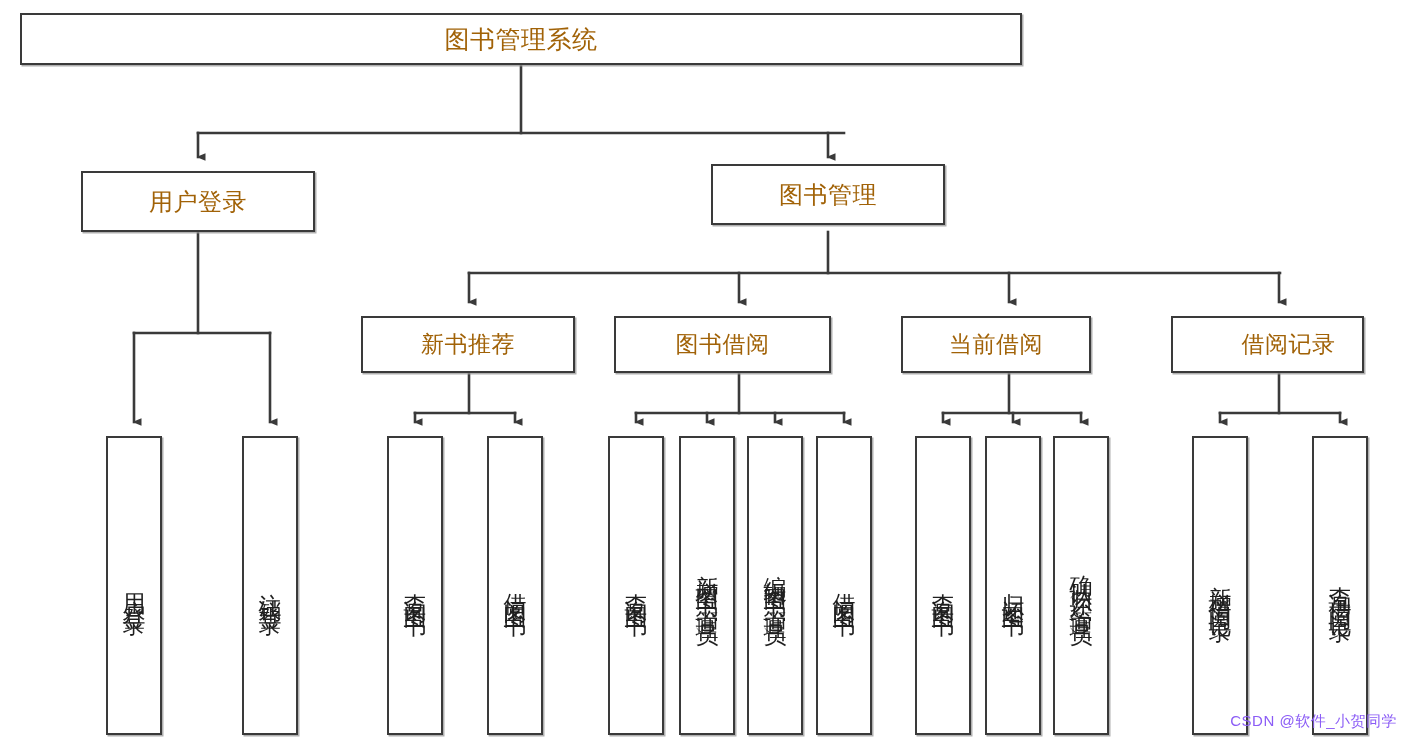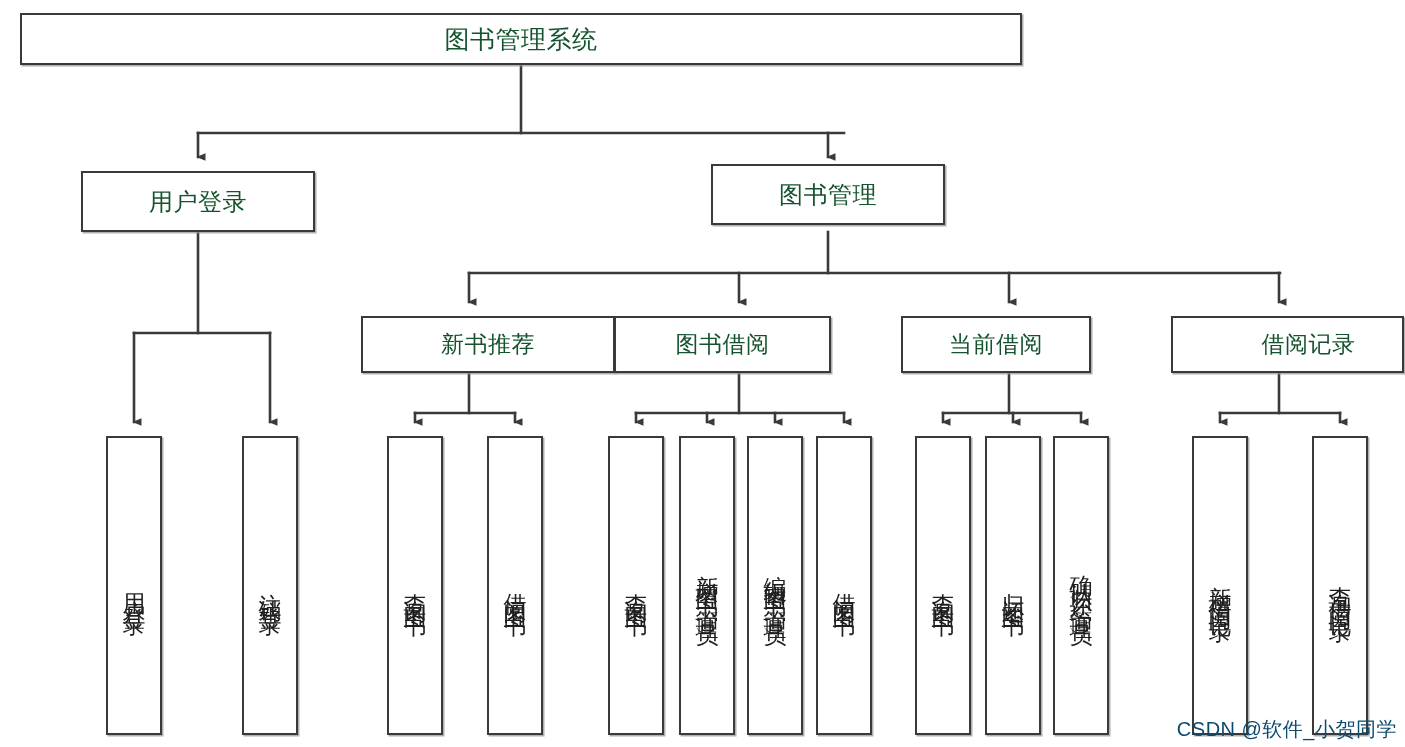--- a/index.html
+++ b/index.html
@@ -15,21 +15,21 @@
   .node-box{
     position:absolute;
     box-sizing:border-box;
     background:#ffffff;
     border:2px solid #3a3a3a;
     box-shadow:1.5px 1.5px 0 0 rgba(150,150,150,.75);
   }
   .node-label-h{
     width:100%;height:100%;
     display:flex;align-items:center;justify-content:center;
-    color:#14532d;
+    color:#a16207;
     letter-spacing:.5px;
     white-space:nowrap;
   }
   .node-label-v{
     width:100%;height:100%;
     display:flex;align-items:center;justify-content:center;
     color:#1f1f1f;
     writing-mode:vertical-rl;
     text-orientation:upright;
     letter-spacing:7px;
@@ -37,23 +37,23 @@
     padding-top:6px;
     box-sizing:border-box;
   }
   .lvl-root .node-label-h{font-size:25px;}
   .lvl-2 .node-label-h{font-size:24px;}
   .lvl-3 .node-label-h{font-size:23px;}
   .leaf .node-label-v{font-size:23px;}
 
   #watermark{
     position:absolute;
-    right:8px;bottom:4px;
-    font-size:20px;
-    color:#0c4a6e;
+    right:8px;bottom:16px;
+    font-size:15px;
+    color:#8b5cf6;
     white-space:nowrap;
     letter-spacing:.5px;
   }
 </style>
 </head>
 <body>
 
 <svg id="diagram" viewBox="0 0 1405 747" xmlns="http://www.w3.org/2000/svg">
   <defs>
     <marker id="arrow" viewBox="0 0 12 12" refX="6" refY="10" markerWidth="9" markerHeight="9" orient="auto-start-reverse" markerUnits="userSpaceOnUse">
@@ -109,30 +109,30 @@
   <div class="node-label-h">图书管理系统</div>
 </div>
 
 <div class="node-box lvl-2" style="left: 81px; top: 171px; width: 234px; height: 61px;">
   <div class="node-label-h">用户登录</div>
 </div>
 <div class="node-box lvl-2" style="left: 711px; top: 164px; width: 234px; height: 61px;">
   <div class="node-label-h">图书管理</div>
 </div>
 
-<div class="node-box lvl-3" style="left: 361px; top: 316px; width: 254px; height: 57px;">
+<div class="node-box lvl-3" style="left: 361px; top: 316px; width: 214px; height: 57px;">
   <div class="node-label-h">新书推荐</div>
 </div>
 <div class="node-box lvl-3" style="left: 614px; top: 316px; width: 217px; height: 57px;">
   <div class="node-label-h">图书借阅</div>
 </div>
 <div class="node-box lvl-3" style="left: 901px; top: 316px; width: 190px; height: 57px;">
   <div class="node-label-h">当前借阅</div>
 </div>
-<div class="node-box lvl-3" style="left: 1171px; top: 316px; width: 233px; height: 57px; padding-left: 42px;">
+<div class="node-box lvl-3" style="left: 1171px; top: 316px; width: 193px; height: 57px; padding-left: 42px;">
   <div class="node-label-h">借阅记录</div>
 </div>
 
 <div class="node-box leaf" style="left: 106px; top: 436px; width: 56px; height: 299px;">
   <div class="node-label-v">用户登录</div>
 </div>
 <div class="node-box leaf" style="left: 242px; top: 436px; width: 56px; height: 299px;">
   <div class="node-label-v">注销登录</div>
 </div>
 <div class="node-box leaf" style="left: 387px; top: 436px; width: 56px; height: 299px;">

